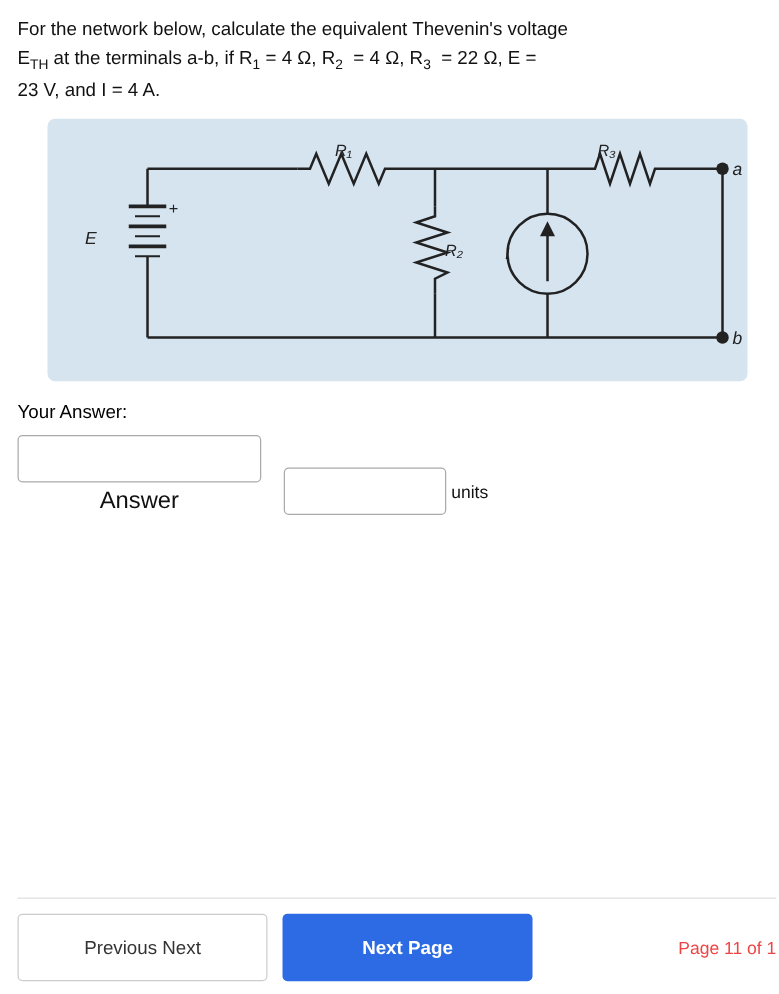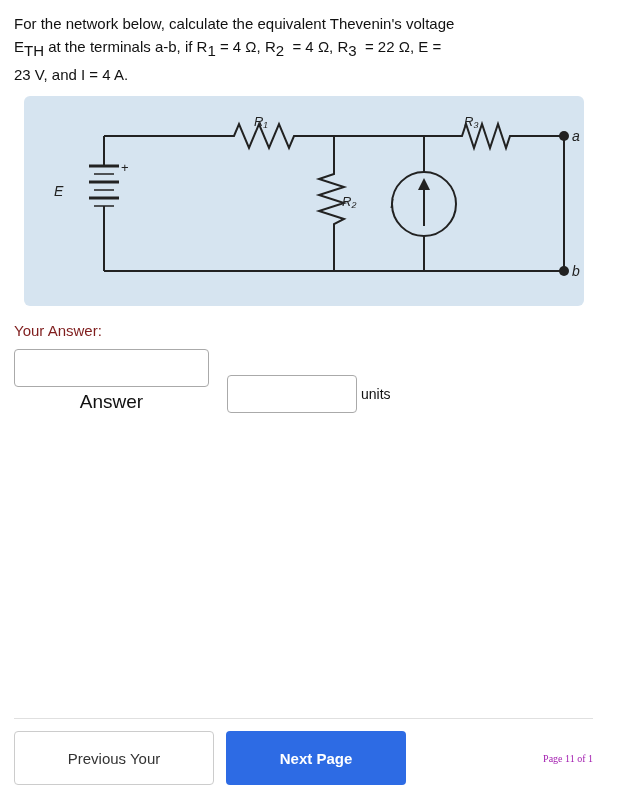--- a/index.html
+++ b/index.html
@@ -9,50 +9,50 @@
       background: #fff;
       width: 623px;
       min-height: 795px;
       overflow-x: hidden;
     }
     .page-container {
       width: 623px;
       min-height: 795px;
       display: flex;
       flex-direction: column;
-      padding: 12px 30px 0 14px;
+      padding: 12px 2px 0 14px;
     }
     .problem-text {
       font-size: 15px;
       line-height: 1.55;
       margin-bottom: 10px;
       color: #111;
     }
     .problem-text sub, .problem-text sup {
-      font-size: 15px;
+      font-size: 11px;
     }
     .circuit-container {
       background: #d6e4f0;
       border-radius: 6px;
       width: 560px;
       height: 210px;
       margin: 0 auto 16px auto;
       position: relative;
       overflow: hidden;
     }
     
     .circuit-svg {
       width: 100%;
       height: 100%;
     }
     .your-answer-label {
       font-size: 15px;
       font-weight: normal;
       margin-bottom: 10px;
-      color: #7f1d1d;
+      color: #000000;
     }
     .answer-row {
       display: flex;
       align-items: flex-end;
       gap: 18px;
       margin-bottom: 6px;
     }
     .answer-input-group {
       display: flex;
       flex-direction: column;
@@ -108,40 +108,39 @@
       border-radius: 4px;
       font-size: 15px;
       font-weight: 500;
       color: #333;
       cursor: pointer;
       display: flex;
       align-items: center;
       justify-content: center;
     }
     .next-btn {
-      width: 180px;
+      width: 200px;
       height: 54px;
       background: #2d6be4;
       border: none;
       border-radius: 4px;
       font-size: 15px;
       font-weight: 600;
       color: #fff;
       cursor: pointer;
       display: flex;
       align-items: center;
       justify-content: center;
       margin-left: 12px;
     }
     .page-info {
       margin-left: auto;
-      font-size: 10px;
-      color: #a21caf;
+      font-size: 14px;
+      color: #ef4444;
       white-space: nowrap;
-      font-family: Liberation Serif, serif;
     }
   </style>
 </head>
 <body>
 
 <div class="page-container">
 
   <div class="problem-text">
     <span>For the network below, calculate the equivalent Thevenin's voltage</span><br>
     <span>E<sub>TH</sub> at the terminals a-b, if R<sub>1</sub> = 4 Ω, R<sub>2</sub>&nbsp; = 4 Ω, R<sub>3</sub>&nbsp; = 22 Ω, E =</span><br>
@@ -220,18 +219,18 @@
     </div>
     <div class="units-input-group">
       <input class="units-input" type="text" placeholder="" style="">
       <span class="units-label">units</span>
     </div>
   </div>
 
   <div class="spacer"></div>
 
   <div class="footer">
-    <button class="prev-btn">Previous Your</button>
+    <button class="prev-btn">Previous Next</button>
     <button class="next-btn">Next Page</button>
     <span class="page-info">Page 11 of 1</span>
   </div>
 
 </div>
 
 </body></html>

